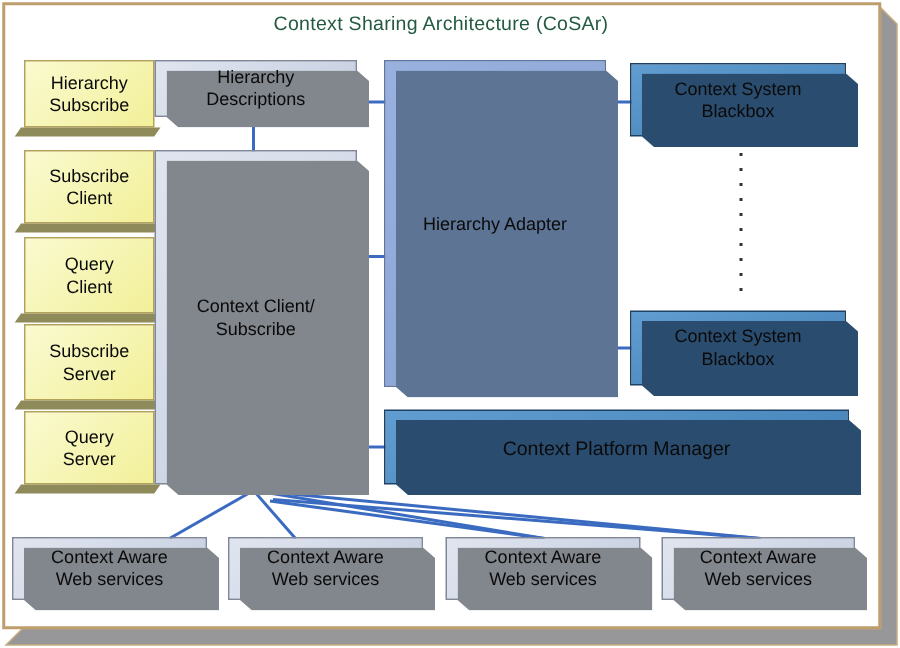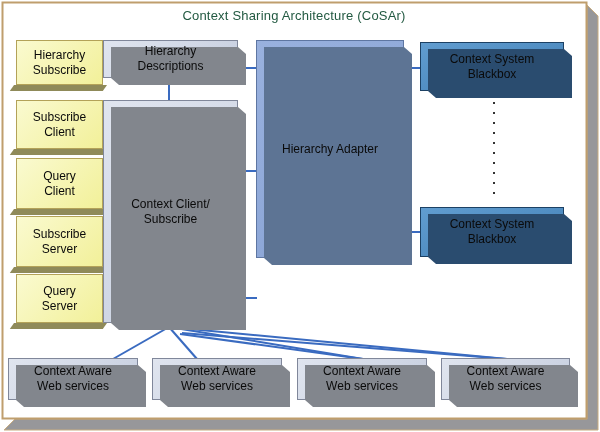--- a/index.html
+++ b/index.html
@@ -100,20 +100,23 @@
   </div>
 
   <div class="box dark" style="left:420px;top:42px;width:144px;height:49px">
     <div>Context System</div>
     <div>Blackbox</div>
   </div>
   <div class="box dark" style="left:420px;top:207px;width:144px;height:50px">
     <div>Context System</div>
     <div>Blackbox</div>
   </div>
+  <div class="box dark wide" style="left:256px;top:273px;width:310px;height:50px">
+    <div>Context Platform Manager</div>
+  </div>
 
   <div class="box light" style="left:8px;top:358px;width:130px;height:42px">
     <div>Context Aware</div>
     <div>Web services</div>
   </div>
   <div class="box light" style="left:152px;top:358px;width:130px;height:42px">
     <div>Context Aware</div>
     <div>Web services</div>
   </div>
   <div class="box light" style="left:297px;top:358px;width:130px;height:42px">

